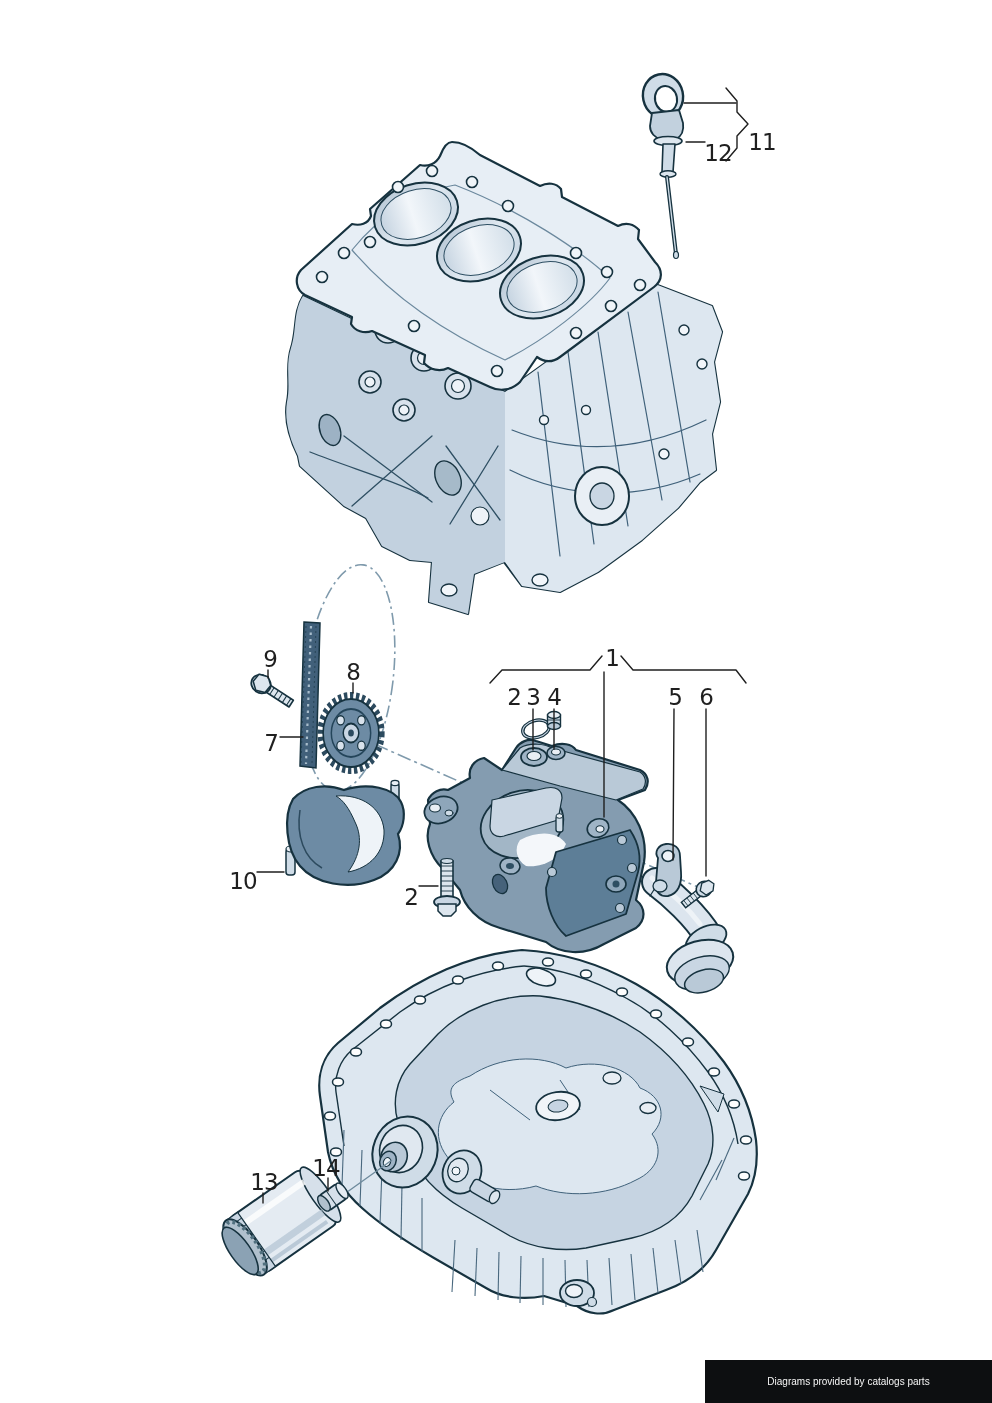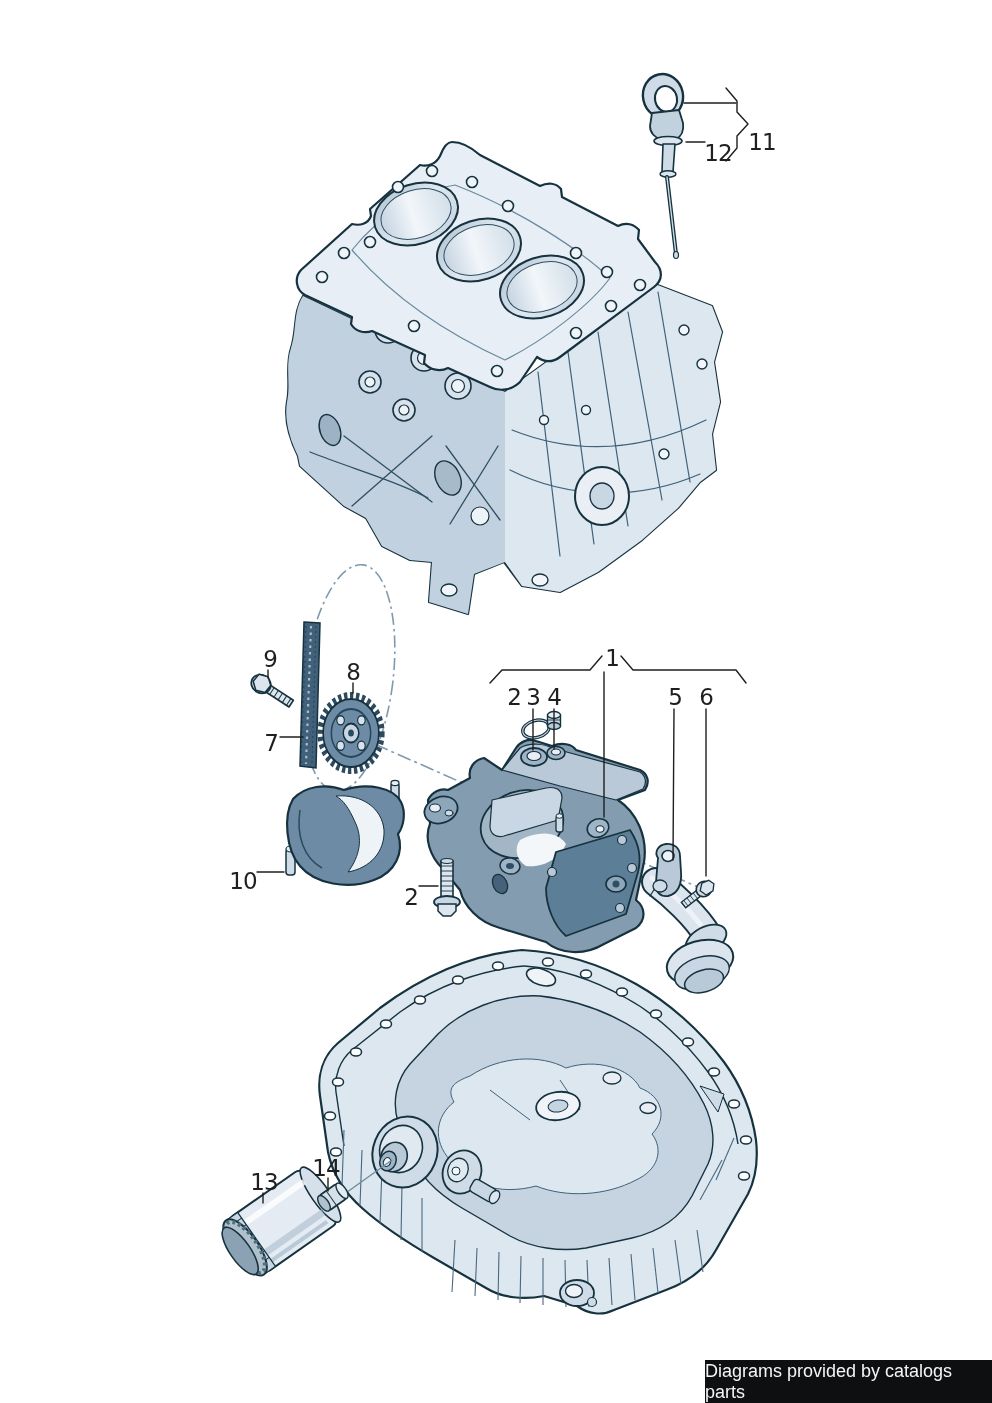--- a/index.html
+++ b/index.html
@@ -5,21 +5,21 @@
   html,body{margin:0;padding:0;background:#ffffff;}
   .stage{position:relative;width:992px;height:1403px;background:#ffffff;overflow:hidden;
          font-family:"DejaVu Sans","Liberation Sans",sans-serif;}
   svg{position:absolute;left:0;top:0;}
   .callout{font-family:"DejaVu Sans","Liberation Sans",sans-serif;font-size:23px;
            letter-spacing:-1px;fill:#1f1f1f;}
   .leader{stroke:#1f1f1f;stroke-width:1.4;fill:none;stroke-linecap:round;stroke-linejoin:round;}
   .phantom{stroke:#7f9aac;stroke-width:1.6;fill:none;}
   .footer{position:absolute;left:705px;top:1360px;width:287px;height:43px;
           background:#0d0f11;color:#f5f5f5;display:flex;align-items:center;justify-content:center;
-          font-family:"Liberation Sans","DejaVu Sans",sans-serif;font-size:18px;}
+          font-family:"Liberation Sans","DejaVu Sans",sans-serif;font-size:10px;}
 </style>
 </head>
 <body>
 
 <div class="stage">
 <svg width="992" height="1403" viewBox="0 0 992 1403">
   <defs>
     <linearGradient id="boreGrad" x1="0" y1="0" x2="1" y2="1">
       <stop offset="0" stop-color="#aebfcf"></stop>
           <stop offset="0.5" stop-color="#dfe8f0"></stop>

